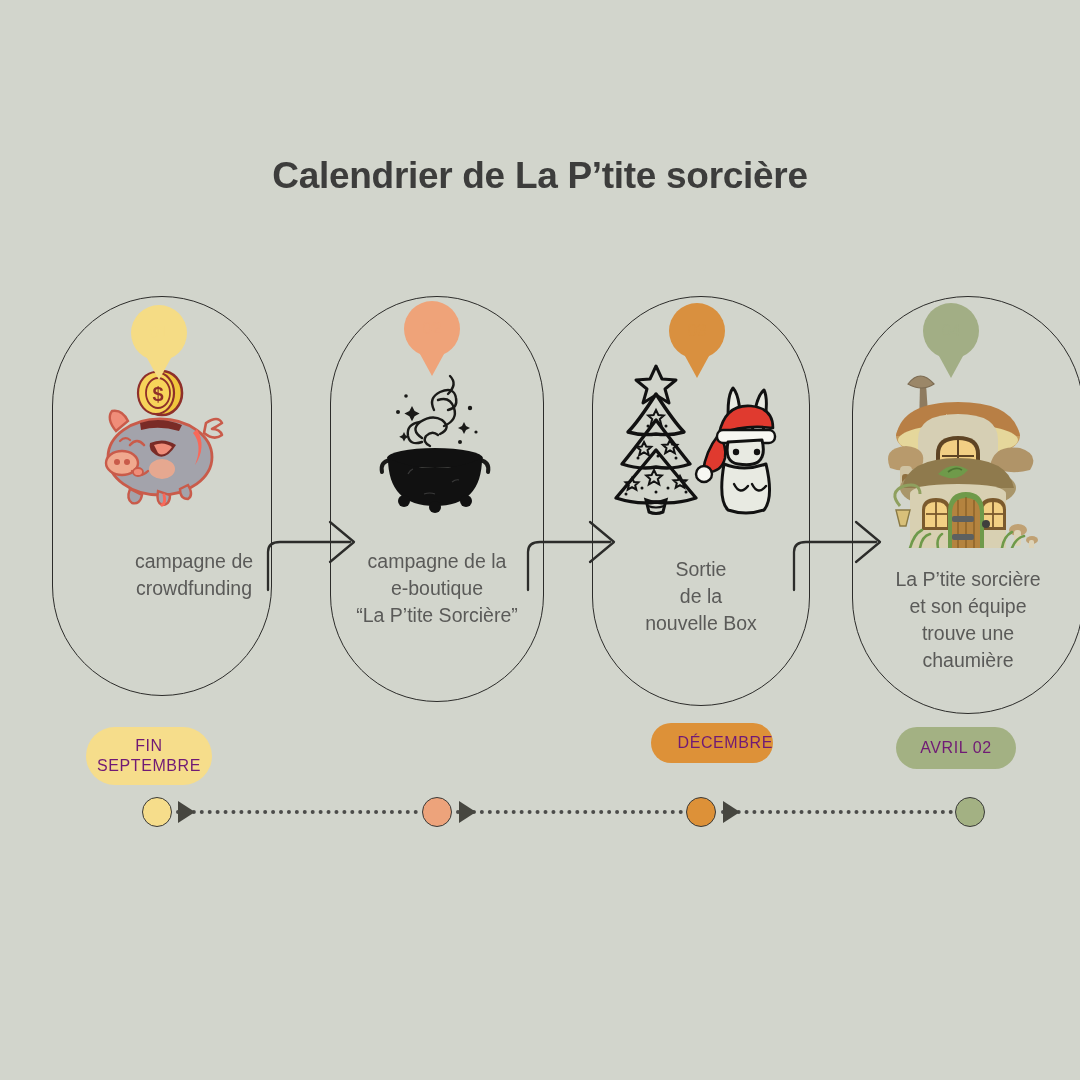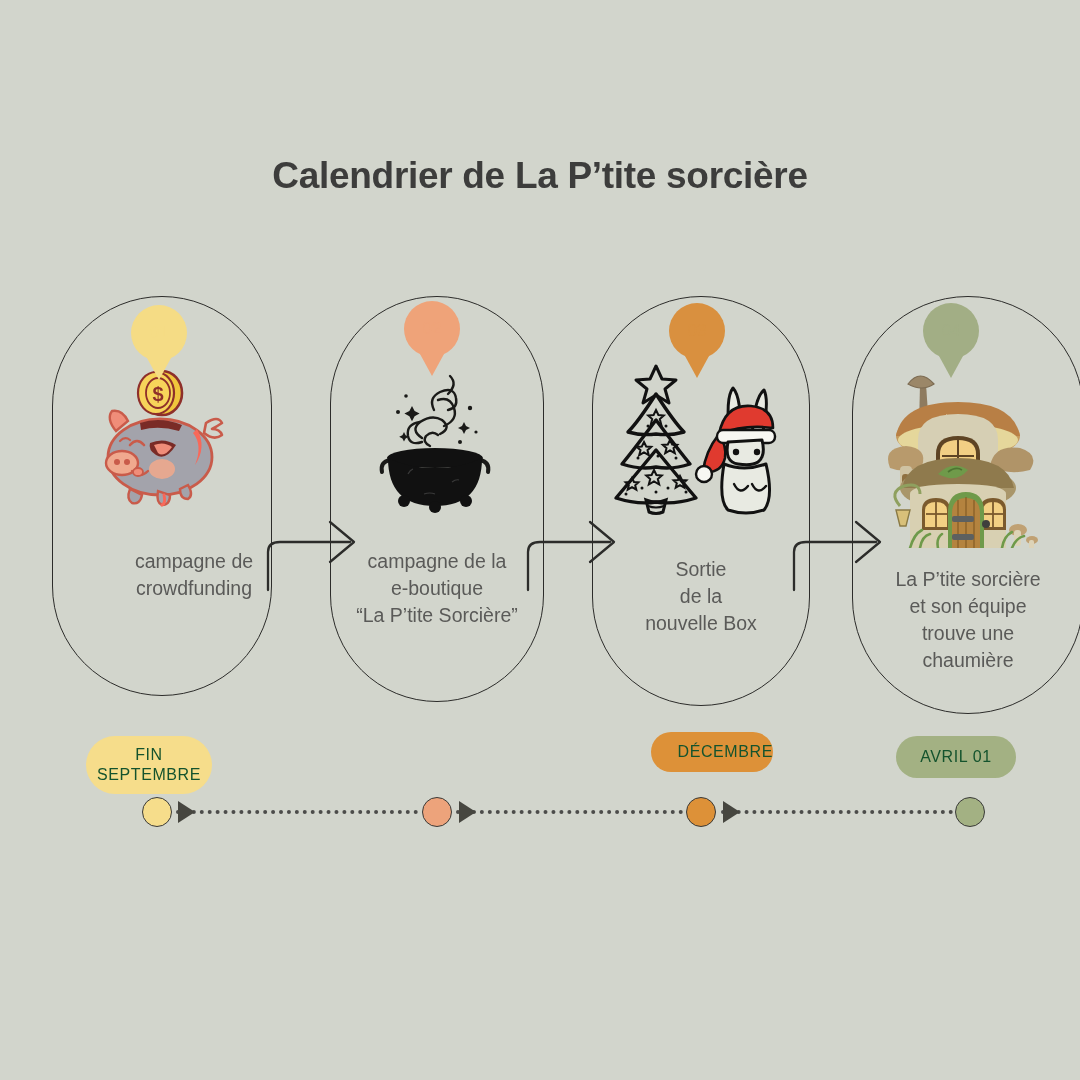--- a/index.html
+++ b/index.html
@@ -102,23 +102,22 @@
   .badge {
     position:absolute;
     border-radius:40px;
     display:flex;
     align-items:center;
     justify-content:center;
     text-align:center;
     font-size:16px;
     line-height:1.25;
     letter-spacing:0.6px;
-    color:#14532d;
+    color:#701a75;
     z-index:5;
-    margin-top:9px;
   }
   .badge-1 { left:86px;  top:727px; width:126px; height:58px; }
   .badge-2 { left:381px; top:719px; width:120px; height:58px; }
   .badge-3 { left:651px; top:723px; width:122px; height:40px; }
   .badge-4 { left:896px; top:727px; width:120px; height:42px; }
 
   
   .timeline { position:absolute; left:0; top:786px; width:1080px; height:52px; z-index:4; }
 
   .tl-dot {
@@ -455,21 +454,21 @@
       <div>SEPTEMBRE</div>
     </div>
   </div>
 
 
   <div class="badge badge-3" style="background:#dd9138;justify-content:flex-end;">
     <div>DÉCEMBRE</div>
   </div>
 
   <div class="badge badge-4" style="background:#a3b183;">
-    <div>AVRIL 01</div>
+    <div>AVRIL 02</div>
   </div>
 
   <div class="timeline">
     <div class="tl-seg tl-seg-1"></div>
     <div class="tl-seg tl-seg-2"></div>
     <div class="tl-seg tl-seg-3"></div>
 
     <div class="tl-arrow tl-arrow-1"></div>
     <div class="tl-arrow tl-arrow-2"></div>
     <div class="tl-arrow tl-arrow-3"></div>

